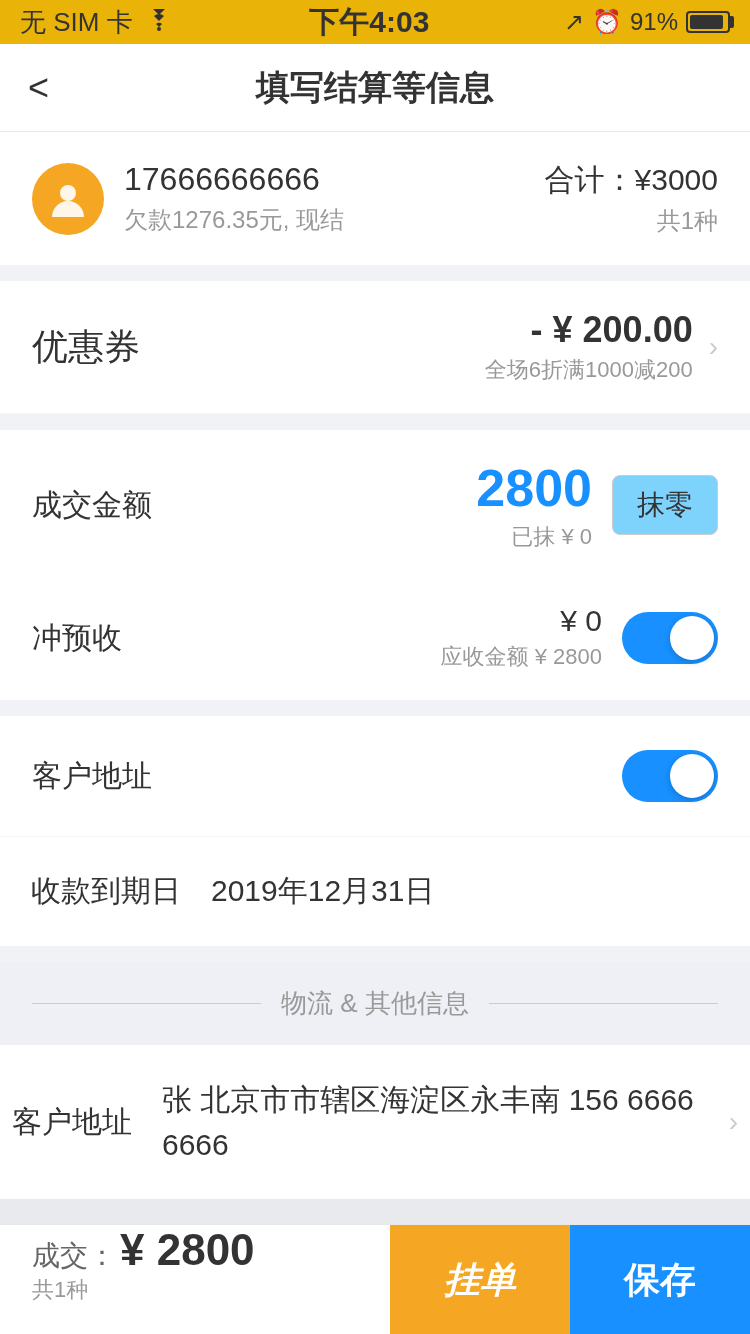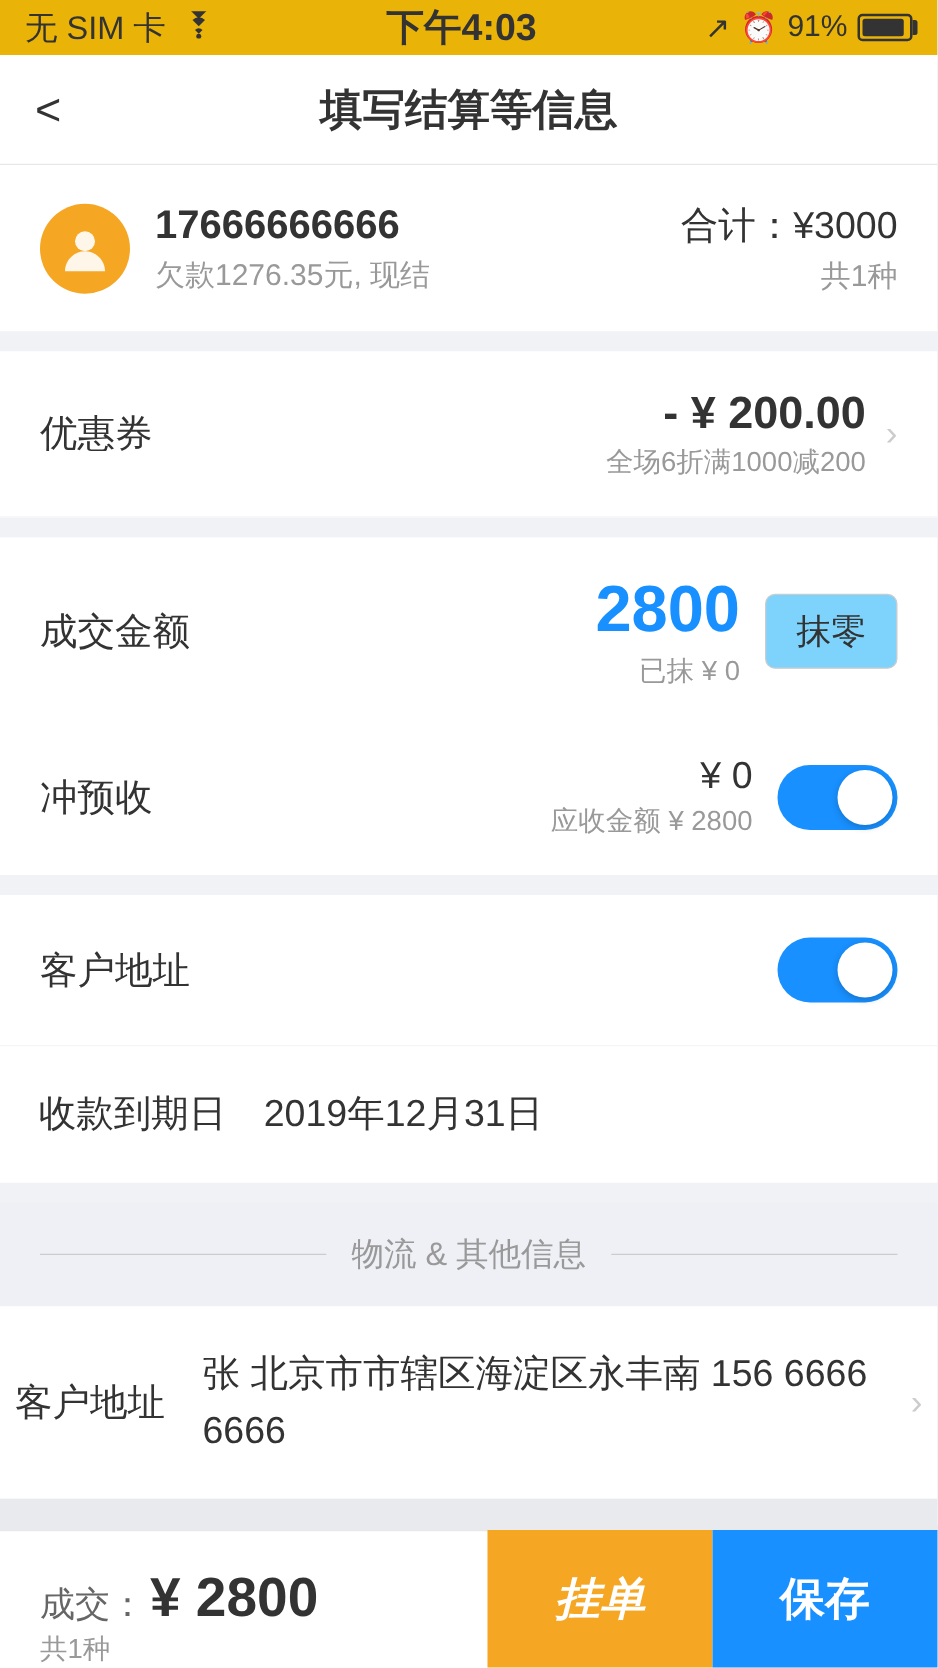--- a/index.html
+++ b/index.html
@@ -98,21 +98,21 @@
       border-radius: 50%;
       background: #f5a623;
       display: flex;
       align-items: center;
       justify-content: center;
       color: #fff;
       font-size: 32px;
     }
     .customer-info .phone {
       font-size: 32px;
-      font-weight: 700;
+      font-weight: 400;
       color: #333;
     }
     .customer-info .debt {
       font-size: 24px;
       color: #999;
       margin-top: 6px;
     }
     .customer-right { text-align: right; }
     .customer-right .total-amount {
       font-size: 30px;
@@ -134,21 +134,21 @@
     .row {
       display: flex;
       align-items: center;
       justify-content: space-between;
       padding: 28px 32px;
       border-bottom: 1px solid #f5f5f5;
       background: #fff;
     }
     .row:last-child { border-bottom: none; }
     .row-label {
-      font-size: 30px;
+      font-size: 36px;
       color: #333;
     }
     .row-right {
       display: flex;
       align-items: center;
       gap: 16px;
     }
     .discount-main {
       font-size: 36px;
       font-weight: 600;
@@ -333,21 +333,21 @@
 
     
     .bottom-bar {
       position: fixed;
       bottom: 0;
       left: 0;
       width: 750px;
       height: 110px;
       background: #fff;
       display: flex;
-      align-items: flex-end;
+      align-items: flex-start;
       border-top: 1px solid #e8e8e8;
     }
     .bottom-summary {
       flex: 1;
       padding: 0 32px;
     }
     .bottom-deal {
       font-size: 28px;
       color: #666;
     }

